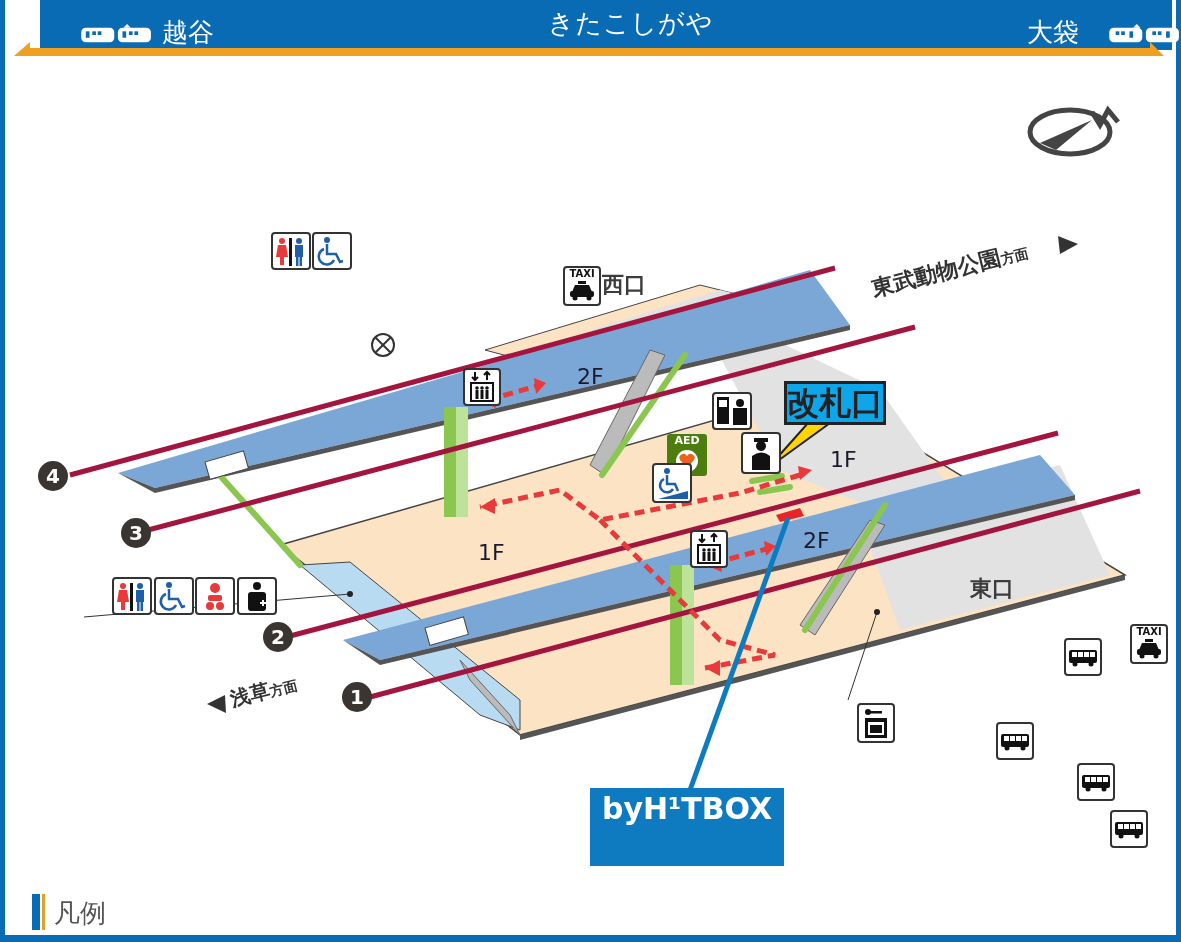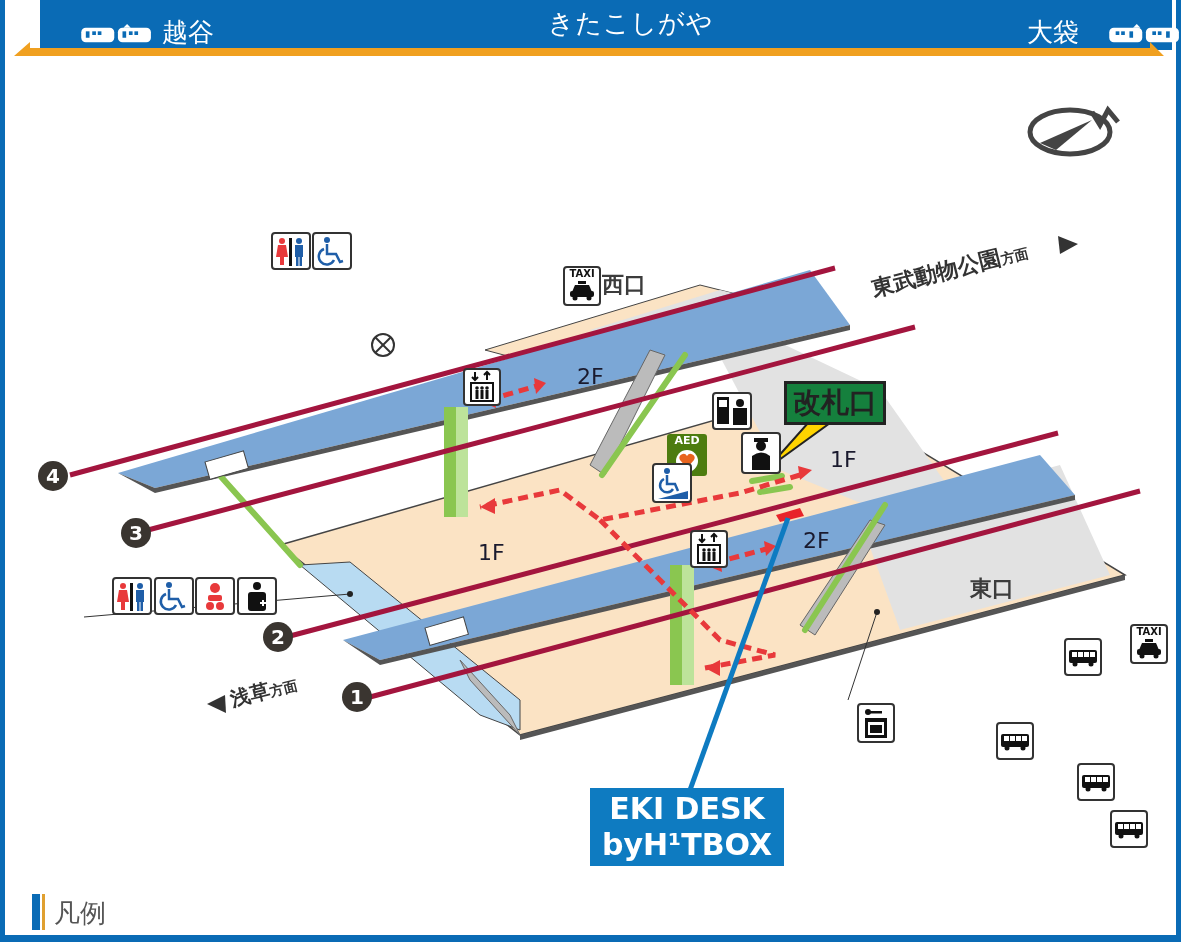--- a/index.html
+++ b/index.html
@@ -12,22 +12,22 @@
                   font-size:26px; letter-spacing:1px; }
   .dir-left { position:absolute; left:122px; top:15px; color:#fff; font-size:26px; }
   .dir-right { position:absolute; right:93px; top:15px; color:#fff; font-size:26px; }
   .train { position:absolute; top:24px; height:22px; }
   .map { position:absolute; left:0; top:0; }
   .label { position:absolute; font-weight:bold; color:#3c3c3c; white-space:nowrap; }
   .floor-label { position:absolute; font-size:22px; color:#1a1a2e; }
   .icon-box { position:absolute; width:36px; height:36px; background:#fff; border:2px solid #333; border-radius:4px; box-sizing:border-box;margin-left:28px; }
   .circle-num { position:absolute; width:30px; height:30px; border-radius:50%; background:#3a3530; color:#fff;
                 font-weight:bold; font-size:20px; text-align:center; line-height:30px; }
-  .gate-callout { position:absolute; left:784px; top:381px; width:102px; height:44px; background:#15803d;
-                  border:3px solid #222; box-sizing:border-box; font-weight:bold; font-size:28px; color:#222;
+  .gate-callout { position:absolute; left:784px; top:381px; width:102px; height:44px; background:#0ea5e9;
+                  border:3px solid #222; box-sizing:border-box; font-weight:bold; font-size:32px; color:#222;
                   text-align:center; line-height:38px; }
   .eki-desk { position:absolute; left:590px; top:788px; width:194px; height:78px; background:#0e7bc1; color:#fff;
               font-weight:bold; font-size:30px; line-height:36px; text-align:center; padding-top:3px; box-sizing:border-box; }
   .legend { position:absolute; left:30px; top:892px; height:40px; }
   .legend-bar-blue { position:absolute; left:2px; top:2px; width:8px; height:36px; background:#0a6bb5; }
   .legend-bar-orange { position:absolute; left:12px; top:2px; width:3px; height:36px; background:#e0a030; }
   .legend-title { position:absolute; left:24px; top:4px; font-size:26px; color:#555; white-space:nowrap; }
   .rot-text { position:absolute; transform-origin:left bottom; font-weight:bold; color:#333; white-space:nowrap; }
 </style>
 </head>
@@ -172,21 +172,20 @@
 </div>
 
 <div class="circle-num" style="left:38px;top:461px">4</div>
 <div class="circle-num" style="left:121px;top:518px">3</div>
 <div class="circle-num" style="left:263px;top:622px">2</div>
 <div class="circle-num" style="left:342px;top:682px">1</div>
 
 <div class="gate-callout">改札口</div>
 
 <div class="eki-desk">
-  <div>EKI DESK</div>
   <div>byH¹TBOX</div>
 </div>
 
 <div class="icon-box" style="left:243px;top:232px;width:40px;height:38px">
   <svg width="36" height="34" viewBox="0 0 36 34">
       <circle cx="9" cy="7" r="3" fill="#e8393b"></circle>
       <polygon points="5,11 13,11 15,23 11,23 11,31 7,31 7,23 3,23" fill="#e8393b"></polygon>
       <rect x="16" y="4" width="3" height="28" fill="#111"></rect>
       <circle cx="26" cy="7" r="3" fill="#1f5ea8"></circle>
       <rect x="22" y="11" width="8" height="12" fill="#1f5ea8"></rect>

